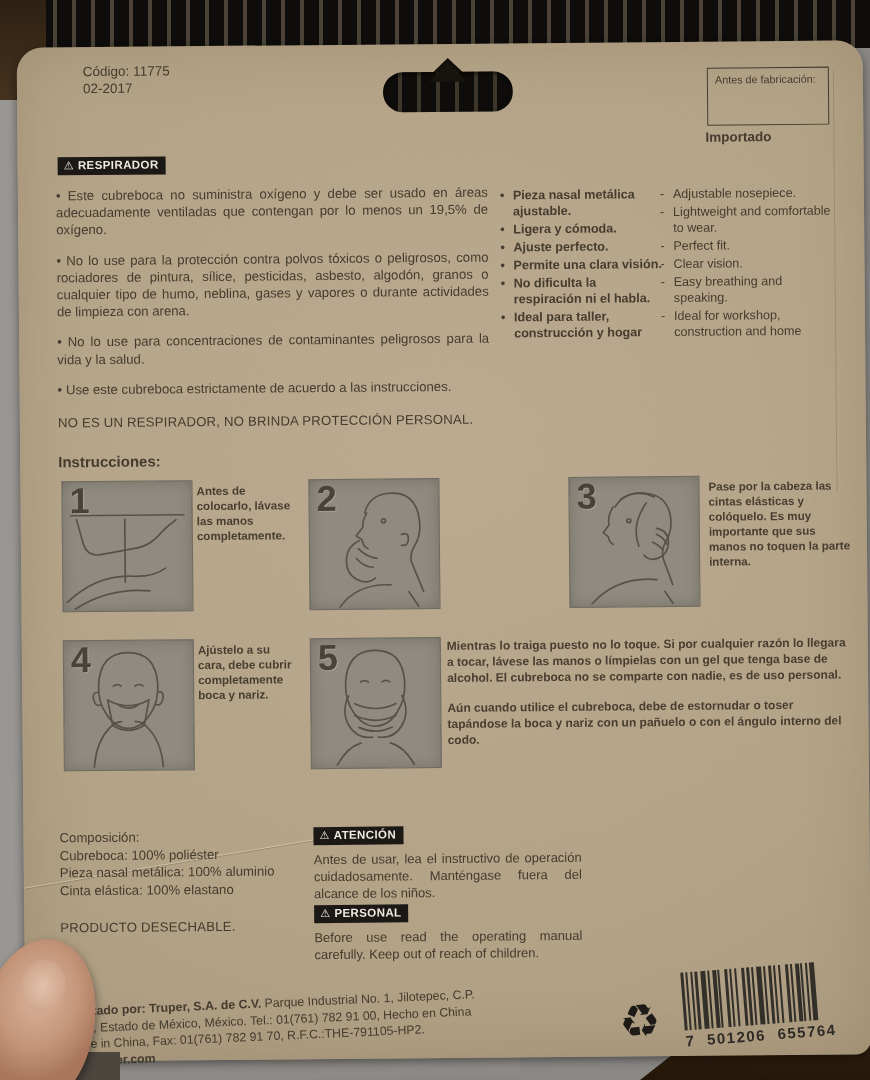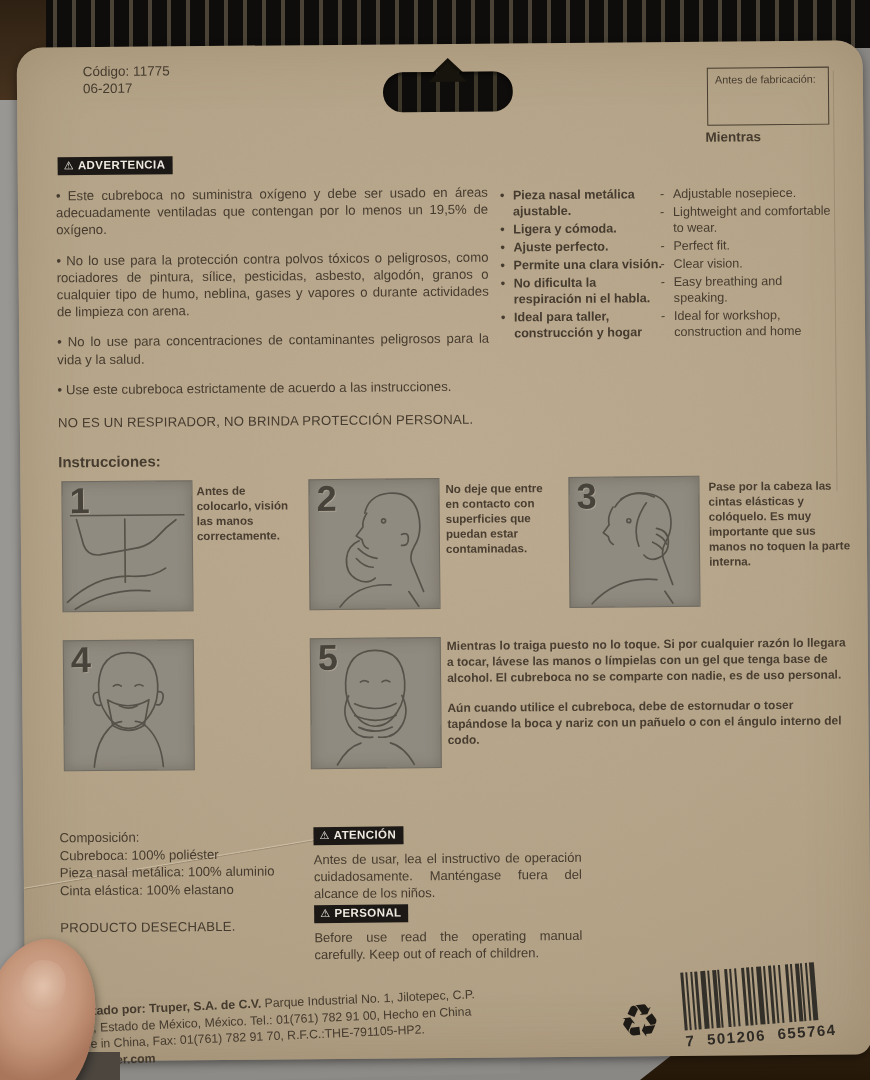--- a/index.html
+++ b/index.html
@@ -144,29 +144,29 @@
     </svg>
     <div class="crease-v"></div>
     <div class="crease-d"></div>
 
     <div class="hole-tri"></div>
     <div class="hole-oblong"></div>
     <div class="hole-tri2"></div>
 
     <div class="abs ink codigo">
       <div>Código: 11775</div>
-      <div>06-2017</div>
+      <div>02-2017</div>
     </div>
     <div class="abs ink lote-box">
       <span>Antes de fabricación:</span>
     </div>
-    <div class="abs ink size-label">Mientras</div>
+    <div class="abs ink size-label">Importado</div>
 
     <div class="abs adv-badge">
-      <span class="badge"><span class="w-icon">⚠</span><span>ADVERTENCIA</span></span>
+      <span class="badge"><span class="w-icon">⚠</span><span>RESPIRADOR</span></span>
     </div>
     <div class="abs ink warn-block">
       <p>• Este cubreboca no suministra oxígeno y debe ser usado en áreas adecuadamente ventiladas que contengan por lo menos un 19,5% de oxígeno.</p>
       <p>• No lo use para la protección contra polvos tóxicos o peligrosos, como rociadores de pintura, sílice, pesticidas, asbesto, algodón, granos o cualquier tipo de humo, neblina, gases y vapores o durante actividades de limpieza con arena.</p>
       <p>• No lo use para concentraciones de contaminantes peligrosos para la vida y la salud.</p>
       <p>• Use este cubreboca estrictamente de acuerdo a las instrucciones.</p>
       <div class="no-resp">NO ES UN RESPIRADOR, NO BRINDA PROTECCIÓN PERSONAL.</div>
     </div>
 
     <ul class="feat feat-es ink">
@@ -192,35 +192,34 @@
       <svg class="step-svg" viewBox="0 0 131 131">
         <path d="M8 34 H123"></path>
           <path d="M14 38 l7 26 q4 11 16 10 l40 -7"></path>
         <path d="M77 67 q12 -3 20 -12 q8 -9 18 -16"></path>
           <path d="M63 38 v64"></path>
         <path d="M4 122 q30 -28 66 -26 q22 1 34 -8"></path>
           <path d="M12 129 q34 -22 76 -18"></path>
       </svg>
       <span class="step-num">1</span>
     </div>
-    <div class="cap" style="left:176px; top:437px; width:102px;">Antes de colocarlo, visión las manos correctamente.</div>
+    <div class="cap" style="left:176px; top:437px; width:102px;">Antes de colocarlo, lávase las manos completamente.</div>
 
     <div class="step-box" style="left:288px; top:434px;">
       <svg class="step-svg" viewBox="0 0 131 131">
         <path d="M56 34 q4 -18 24 -20 q24 -2 30 20 q5 20 -4 34 q-5 8 -3 16 l12 30"></path>
         <path d="M58 34 q-5 8 -4 14 l-7 9 6 4 q1 7 6 9"></path>
           <circle cx="75" cy="42" r="2"></circle>
         <path d="M93 56 q7 -3 7 4 q0 8 -7 7"></path>
         <path d="M50 62 q-12 5 -13 18 q-1 15 10 21 q11 6 19 -1"></path>
         <path d="M49 70 q9 9 19 10 M47 80 q8 9 17 9"></path>
         <path d="M30 129 q18 -24 52 -22 M100 114 l10 15"></path>
       </svg>
       <span class="step-num">2</span>
     </div>
-    <div class="cap" style="left:425px; top:437px; width:112px;">No deje que entre en contacto con superficies que puedan estar contaminadas.</div>
 
     <div class="step-box" style="left:548px; top:434px;">
       <svg class="step-svg" viewBox="0 0 131 131">
         <path d="M46 30 q10 -16 30 -14 q22 2 26 22 q3 16 -5 28 q-5 9 -2 18 l9 25"></path>
         <path d="M44 30 q-6 10 -4 18 l-6 8 5 4 q1 6 5 8"></path>
           <circle cx="60" cy="44" r="2"></circle>
         <path d="M52 22 q16 -10 34 -2"></path>
           <path d="M78 26 q-16 22 -8 44"></path>
         <path d="M88 52 q12 2 12 14 q0 12 -10 16 q-9 4 -15 -3"></path>
         <path d="M88 58 q8 4 10 10 M84 66 q8 4 10 8"></path>
@@ -234,20 +233,21 @@
       <svg class="step-svg" viewBox="0 0 131 131">
         <path d="M65 12 q28 0 30 32 q1 18 -8 31 q-9 14 -22 14 q-13 0 -22 -14 q-9 -13 -8 -31 q2 -32 30 -32"></path>
         <path d="M34 52 q-6 0 -4 8 q2 7 7 5 M96 52 q6 0 4 8 q-2 7 -7 5"></path>
         <path d="M50 46 q4 -3 8 0 M72 46 q4 -3 8 0"></path>
         <path d="M44 60 q21 12 42 0 l-5 26 q-16 10 -32 0 z"></path>
         <path d="M30 128 q2 -26 16 -40 q6 -6 12 -6 M100 128 q-2 -26 -16 -40 q-6 -6 -12 -6"></path>
         <path d="M56 66 q9 5 18 0"></path>
       </svg>
       <span class="step-num">4</span>
     </div>
+    <div class="cap" style="left:176px; top:596px; width:102px;">Ajústelo a su cara, debe cubrir completamente boca y nariz.</div>
 
     <div class="step-box" style="left:288px; top:593px;">
       <svg class="step-svg" viewBox="0 0 131 131">
         <path d="M65 12 q28 0 30 32 q1 18 -8 31 q-9 14 -22 14 q-13 0 -22 -14 q-9 -13 -8 -31 q2 -32 30 -32"></path>
         <path d="M50 44 q4 -3 8 0 M72 44 q4 -3 8 0"></path>
         <path d="M38 58 q-8 16 0 30 q8 14 24 12 M92 58 q8 16 0 30 q-8 14 -24 12"></path>
         <path d="M44 66 q21 10 42 0 M44 78 q21 10 42 0 M48 90 q17 8 34 0"></path>
         <path d="M26 128 q10 -18 24 -22 M104 128 q-10 -18 -24 -22"></path>
       </svg>
       <span class="step-num">5</span>

